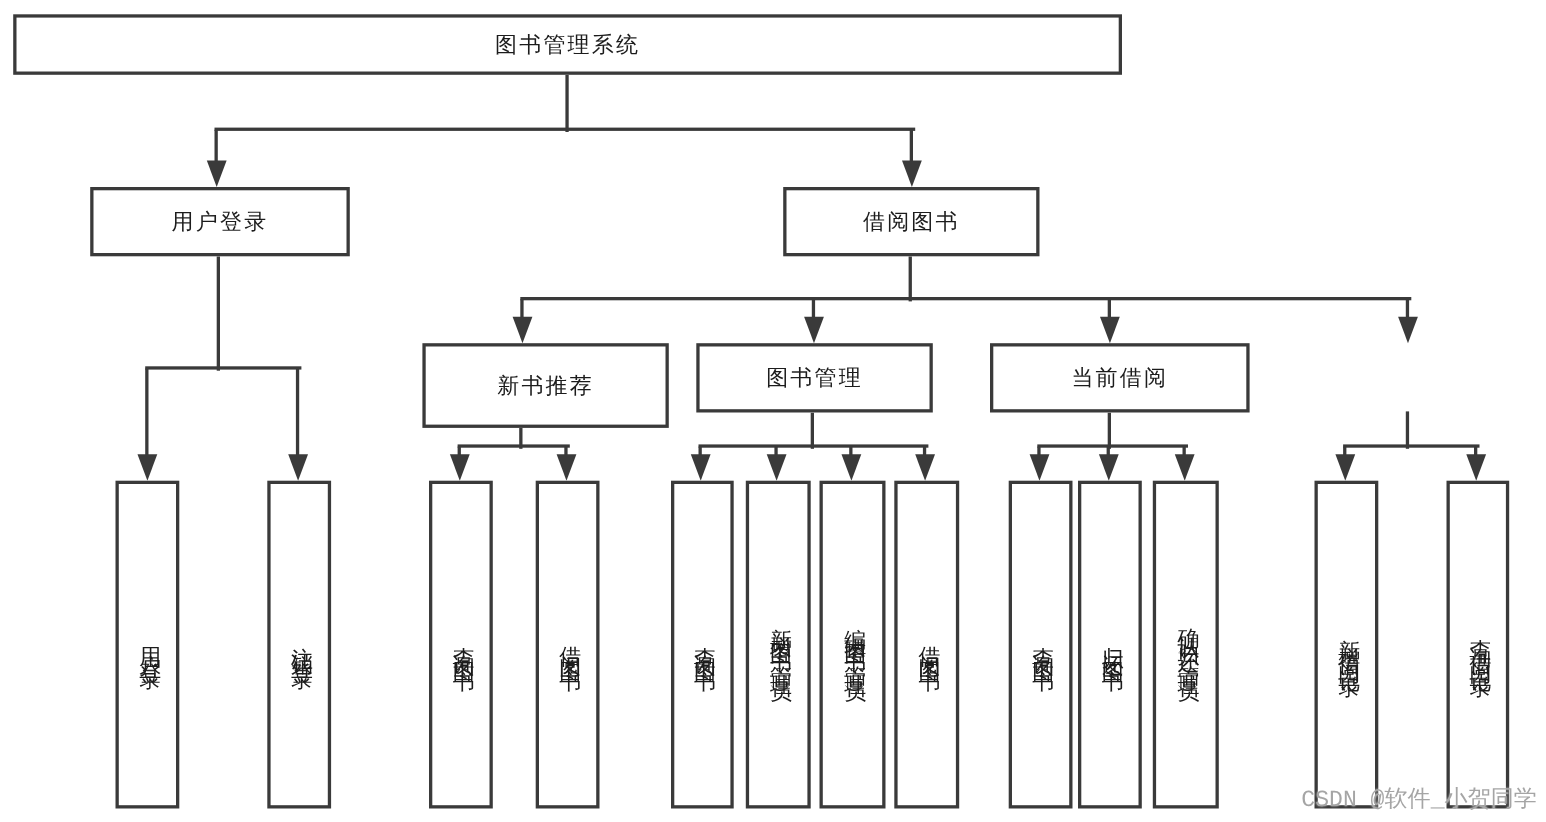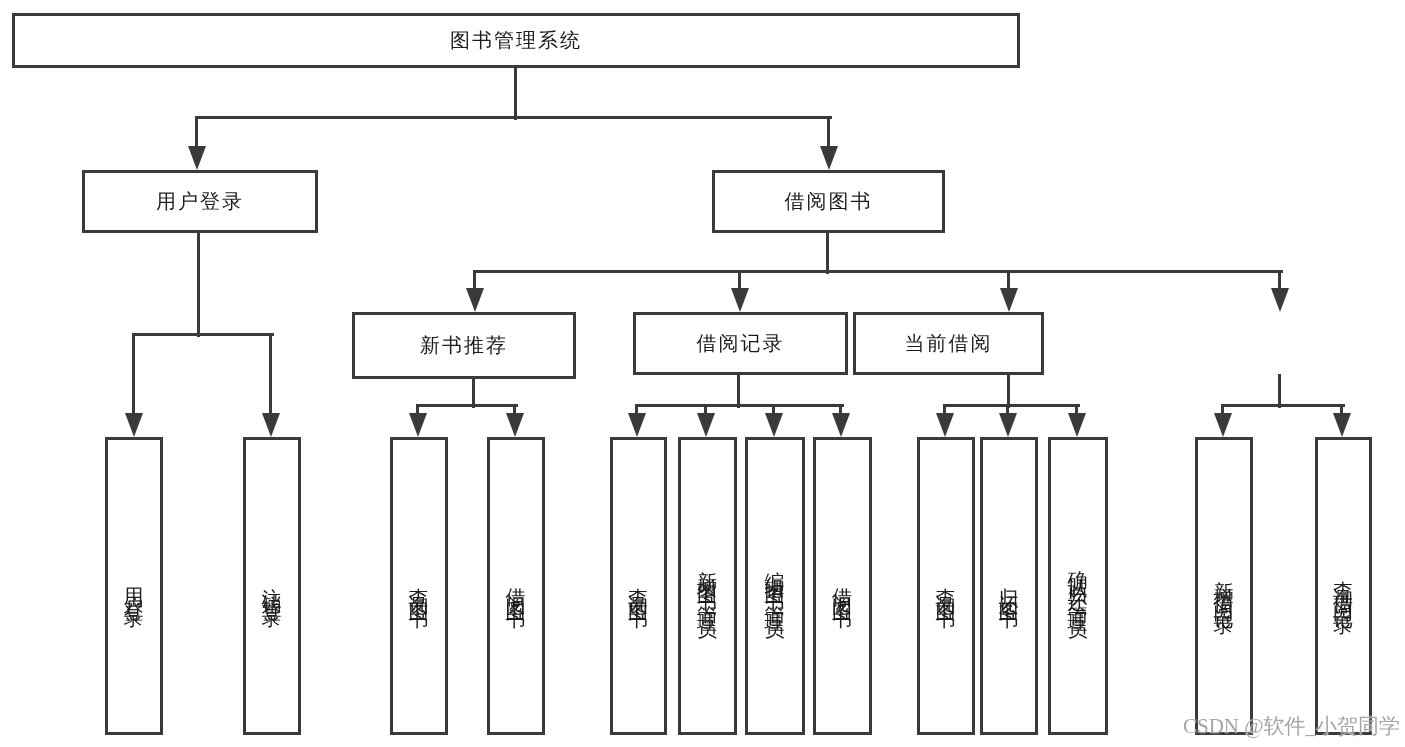--- a/index.html
+++ b/index.html
@@ -6,21 +6,21 @@
     --line:#3a3a3a;
     --text:#1c1c1c;
     --bg:#ffffff;
     --wm:#a5a5a5;
   }
   html,body{margin:0;padding:0;background:var(--bg);}
   #canvas{
     position:relative;
     width:1405px;height:747px;
     background:var(--bg);
-    font-family:Liberation Serif, serif;
+    font-family:Liberation Mono, monospace;
     overflow:hidden;
   }
   .node{
     position:absolute;
     box-sizing:border-box;
     border:3px solid var(--line);
     background:#fff;
     display:flex;
     align-items:center;
     justify-content:center;
@@ -118,27 +118,27 @@
     <span>图书管理系统</span>
   </div>
 
   <div class="node h" style="left:82px;top:170px;width:236px;height:63px">
     <span>用户登录</span>
   </div>
   <div class="node h" style="left:712px;top:170px;width:233px;height:63px">
     <span>借阅图书</span>
   </div>
 
-  <div class="node h" style="left:352px;top:312px;width:224px;height:67px">
+  <div class="node h" style="left:384px;top:312px;width:224px;height:77px">
     <span>新书推荐</span>
   </div>
   <div class="node h" style="left:633px;top:312px;width:215px;height:63px">
-    <span>借阅记录</span>
+    <span>图书管理</span>
   </div>
-  <div class="node h" style="left:853px;top:312px;width:191px;height:63px">
+  <div class="node h" style="left:900px;top:312px;width:236px;height:63px">
     <span>当前借阅</span>
   </div>
 
   <div class="node v" style="left:105px;top:437px;width:58px;height:298px">
     <span>用户登录</span>
   </div>
   <div class="node v" style="left:243px;top:437px;width:58px;height:298px">
     <span>注销登录</span>
   </div>
 

